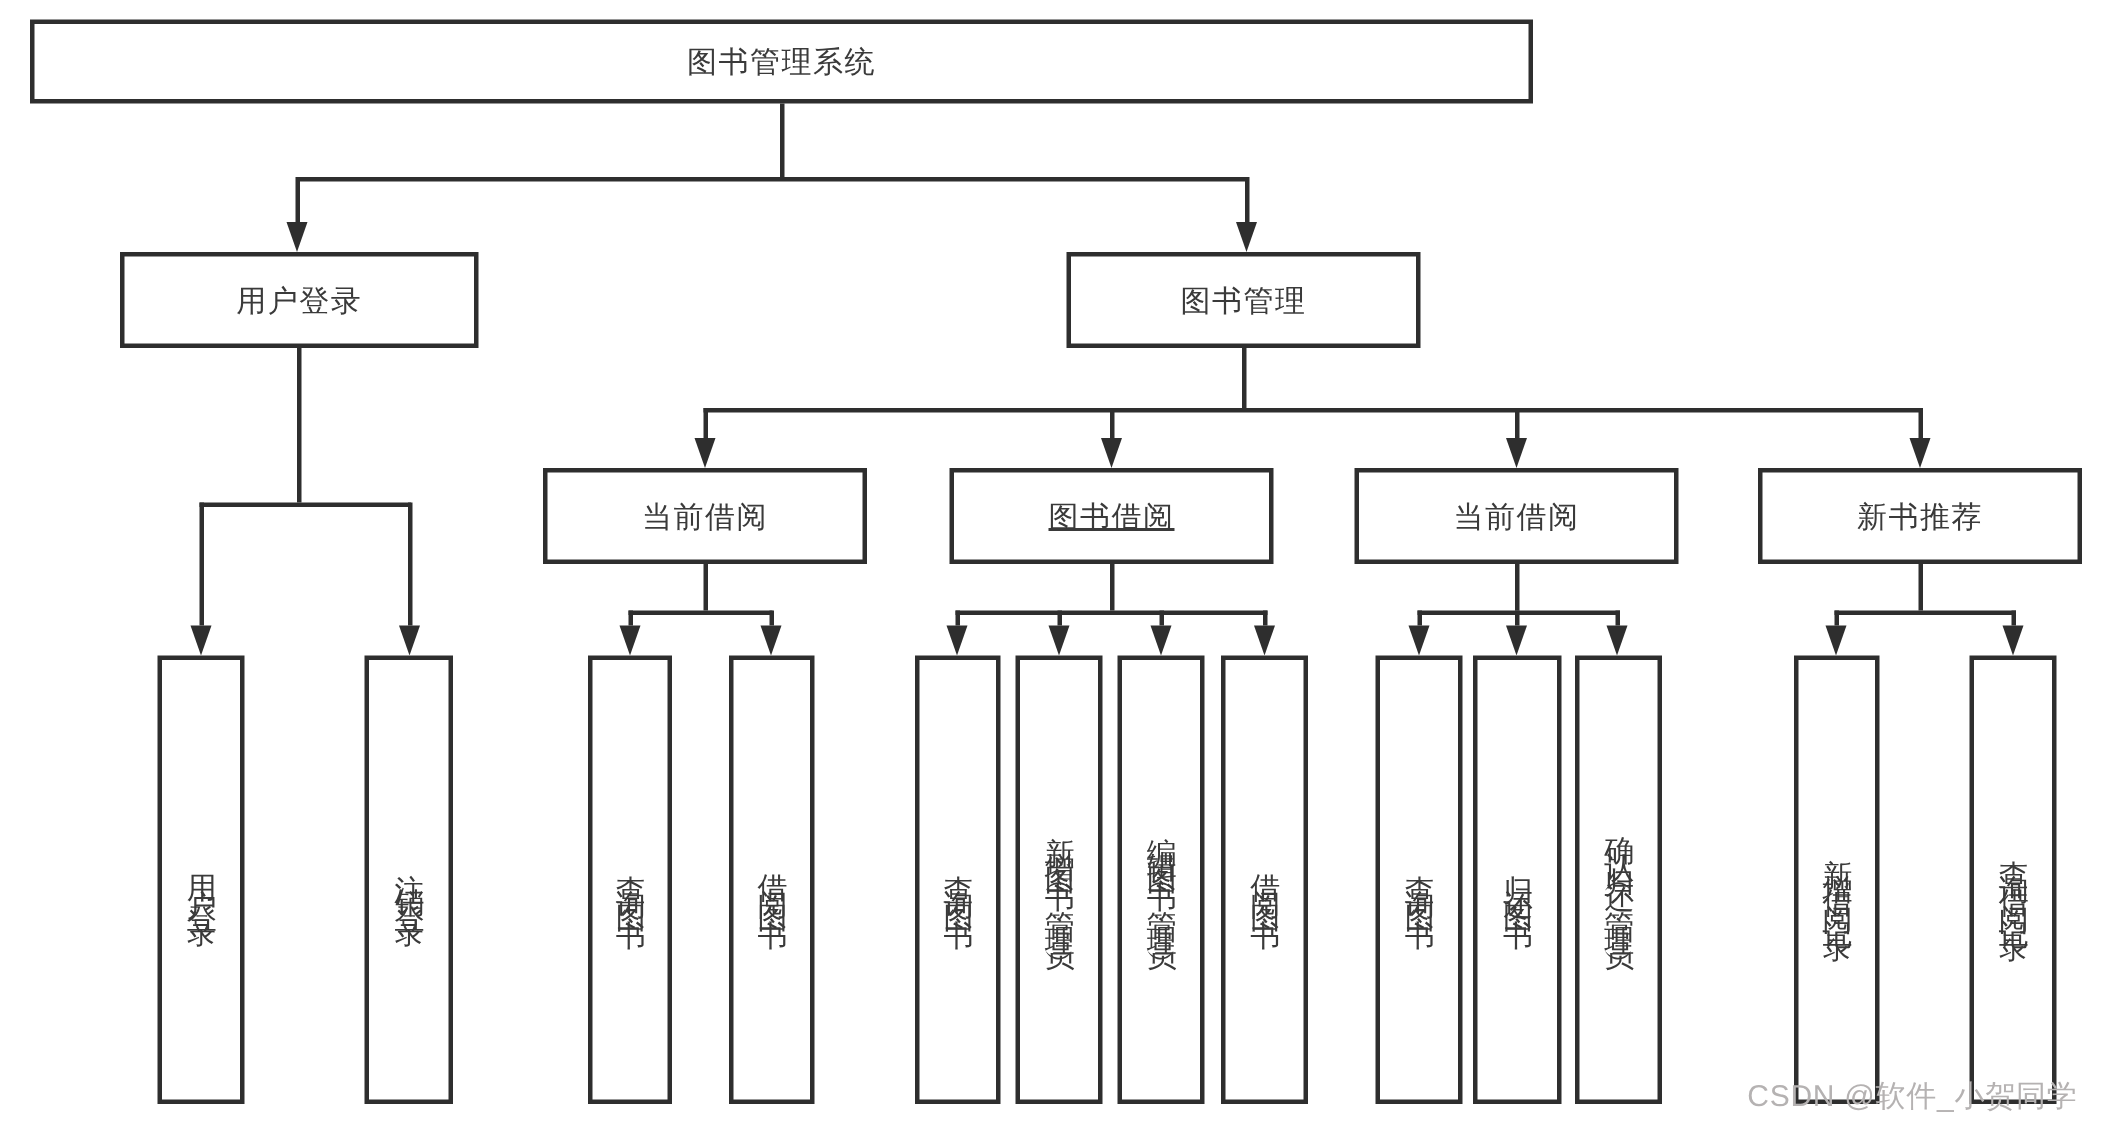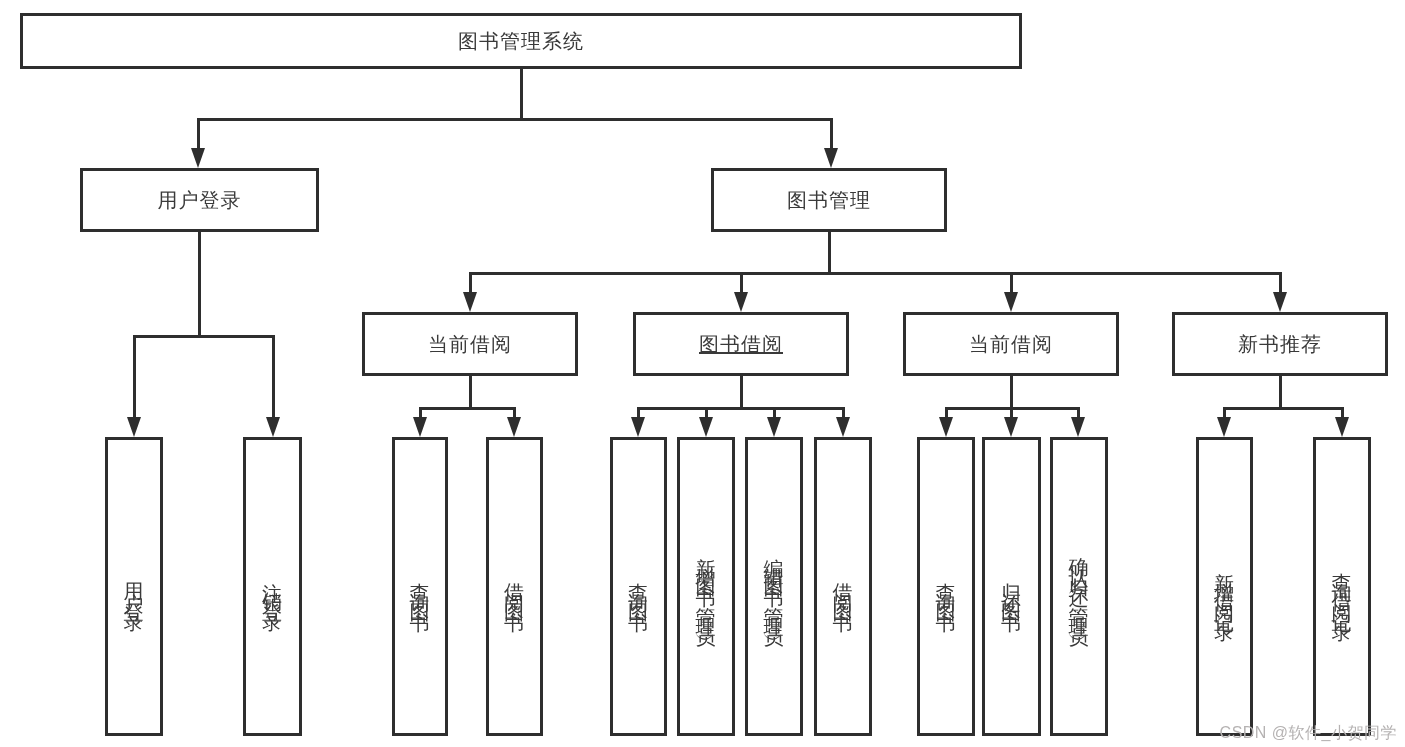--- a/index.html
+++ b/index.html
@@ -31,22 +31,22 @@
   .vline{position:absolute;width:3px;background:#2e2e2e;}
   .hline{position:absolute;height:3px;background:#2e2e2e;}
   .arrow{
     position:absolute;width:0;height:0;
     border-left:7px solid transparent;
     border-right:7px solid transparent;
     border-top:20px solid #2e2e2e;
   }
   .watermark{
     position:absolute;
-    right:8px;bottom:3px;
-    font-size:16px;
+    right:20px;bottom:3px;
+    font-size:20px;
     color:#b5b2b2;
     letter-spacing:0.5px;
   }
 </style>
 </head>
 <body>
 
 <div id="stage">
 
   <div class="box hlabel" style="left:20px;top:13px;width:1002px;height:56px;">

